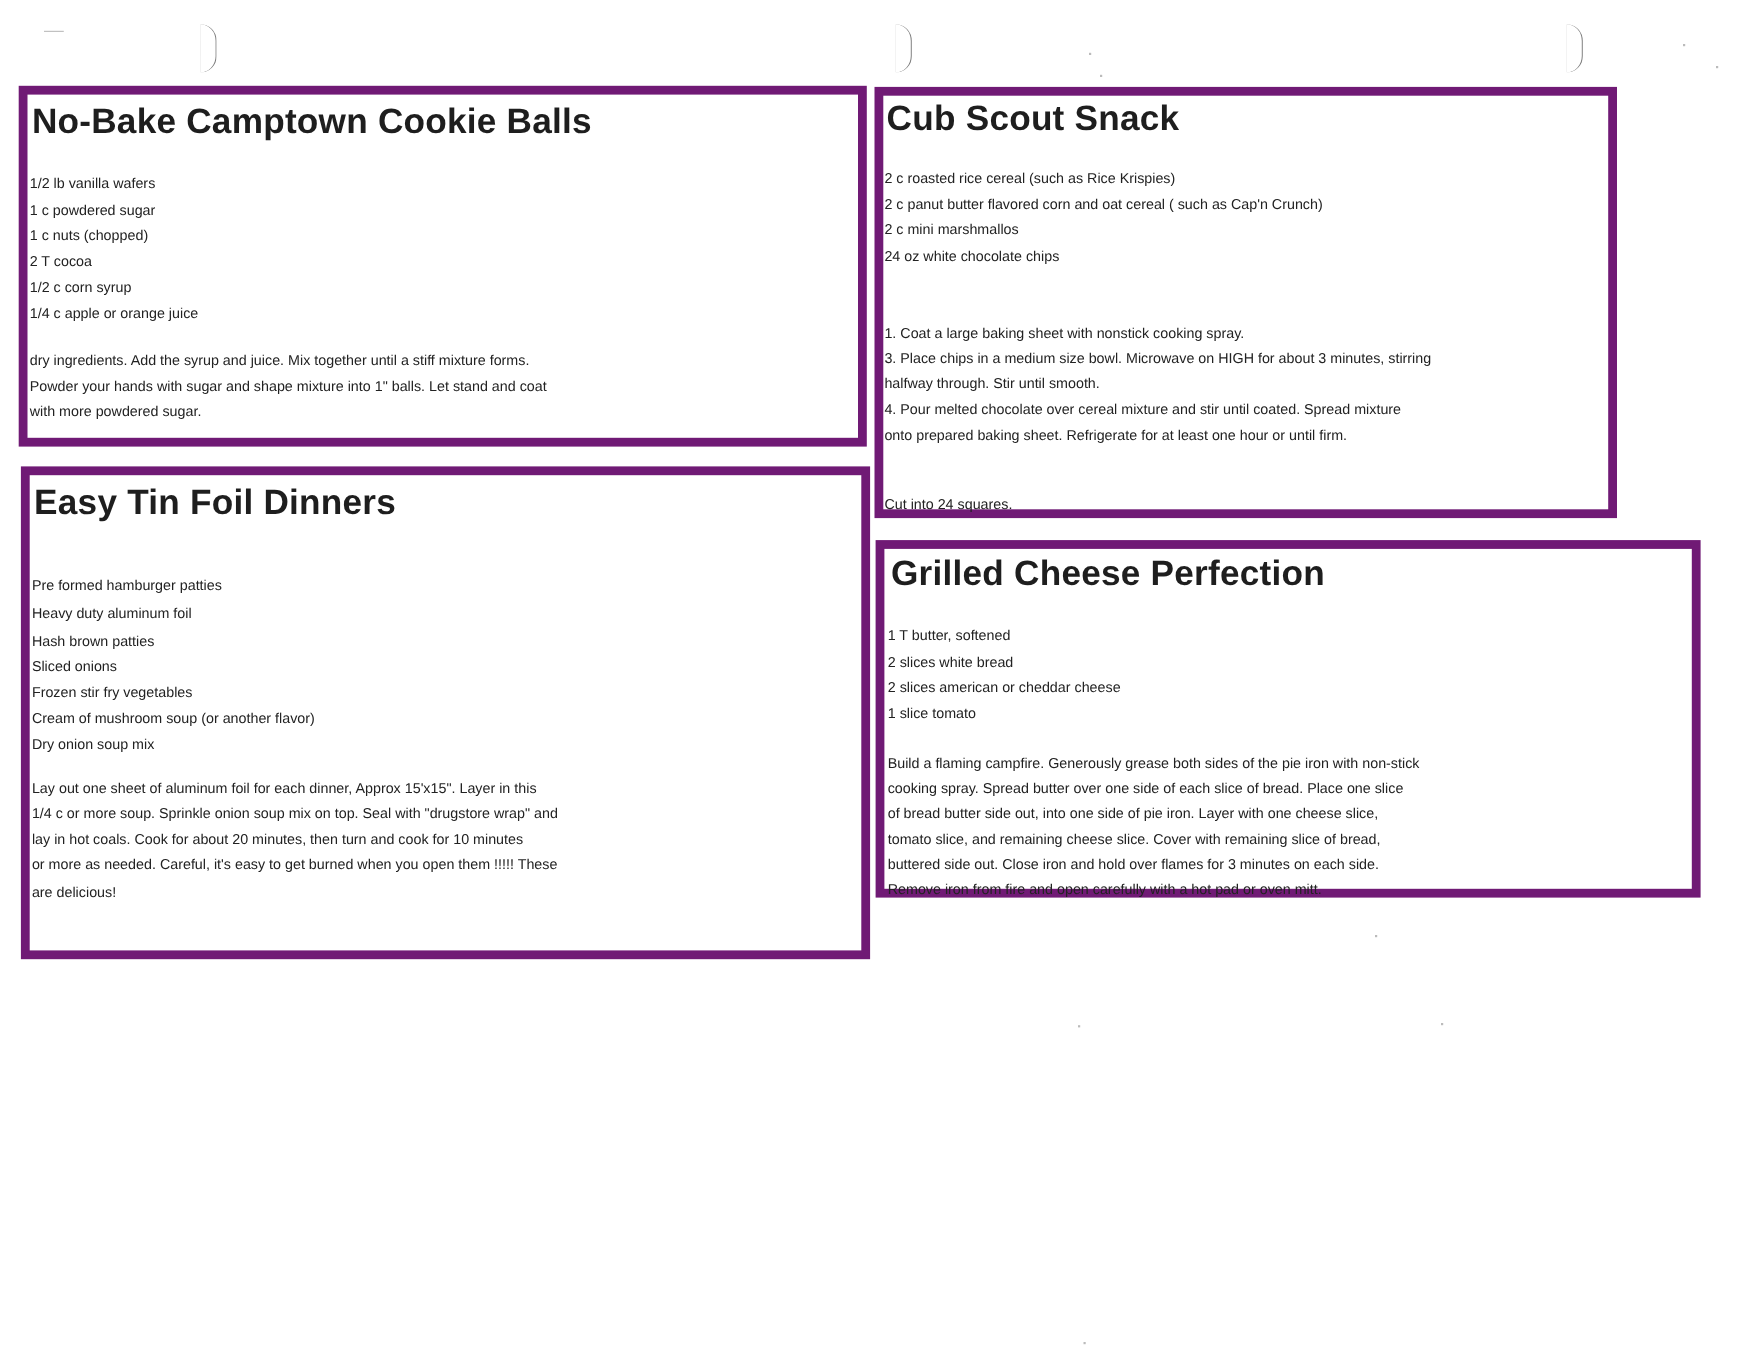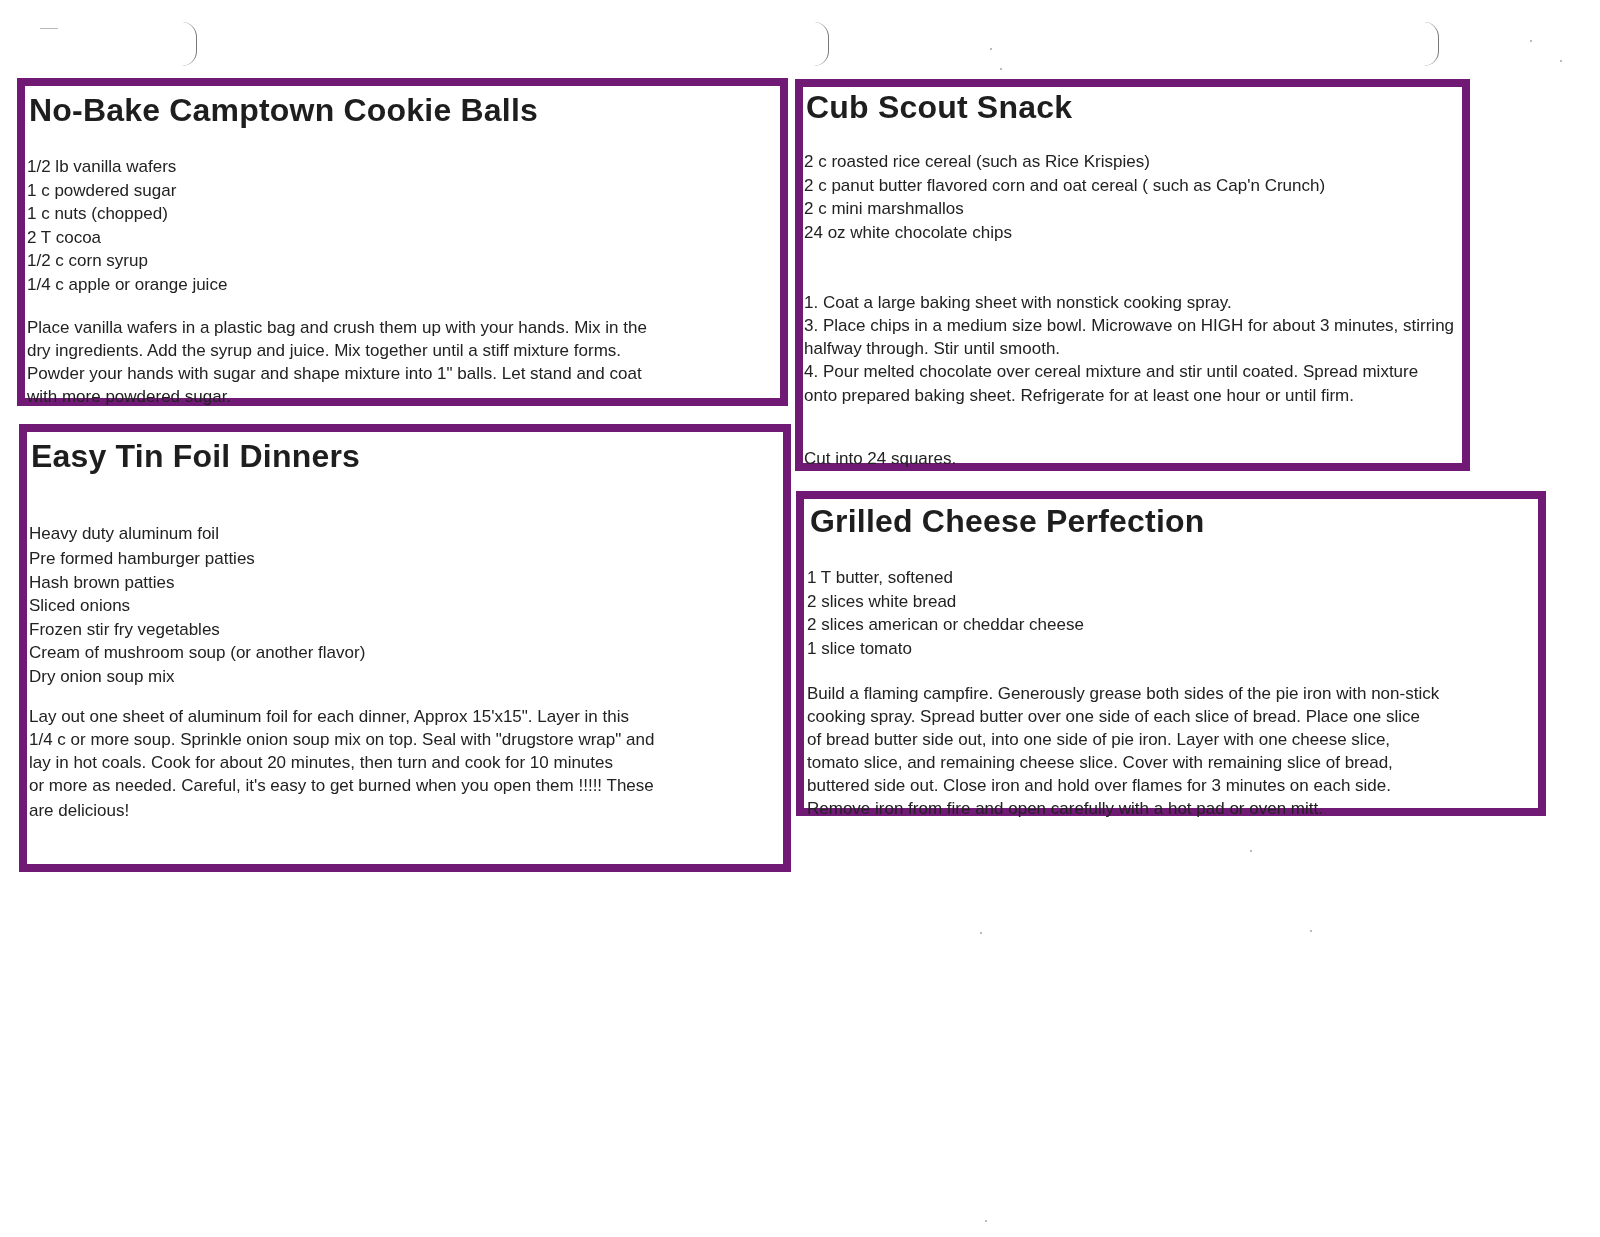--- a/index.html
+++ b/index.html
@@ -8,21 +8,21 @@
     font-family:"Liberation Sans", sans-serif; color:#1c1c1c;
   }
   .punch { position:absolute; top:22px; width:14px; height:44px; border-right:1.5px solid #777; border-radius:0 30px 30px 0; }
   .box {
     position:absolute; border:8px solid #701a75; box-sizing:border-box; background:#fff;
   }
   .title {
     font-family:"Liberation Sans", sans-serif; font-weight:bold; font-size:32px; line-height:36px;
     color:#1e1e1e; margin:0; padding:0; position:absolute; left:4px; letter-spacing:0.2px;
   }
-  .ings, .para { position:absolute; left:2px; margin:0; padding:0; list-style:none; font-size:17px; color:#222; }
+  .ings, .para { position:absolute; left:2px; margin:0; padding:0; list-style:none; font-size:13px; color:#222; }
   .ings li { line-height:23.6px; white-space:nowrap; }
   .para p { margin:0; line-height:23px; white-space:nowrap; }
   .steps p { margin:0; line-height:23px; white-space:nowrap; }
   .speck { position:absolute; width:2px; height:2px; background:#bbb; }
 </style>
 </head>
 <body>
 
 <div class="punch" style="left:182px;"></div>
 <div class="punch" style="left:814px;"></div>
@@ -32,32 +32,31 @@
   <h2 class="title" style="top:6px;">No-Bake Camptown Cookie Balls</h2>
   <ul class="ings" style="top:69px;">
     <li>1/2 lb vanilla wafers</li>
     <li>1 c powdered sugar</li>
     <li>1 c nuts (chopped)</li>
     <li>2 T cocoa</li>
     <li>1/2 c corn syrup</li>
     <li>1/4 c apple or orange juice</li>
   </ul>
   <div class="para" style="top:230px;">
-    <p>Place vanilla wafers in a plastic bag and crush them up with your hands. Mix in the</p>
     <p>dry ingredients. Add the syrup and juice. Mix together until a stiff mixture forms.</p>
     <p>Powder your hands with sugar and shape mixture into 1" balls. Let stand and coat</p>
     <p>with more powdered sugar.</p>
   </div>
 </div>
 
 <div class="box" style="left:19px; top:424px; width:772px; height:448px;">
   <h2 class="title" style="top:6px;">Easy Tin Foil Dinners</h2>
   <ul class="ings" style="top:88px;">
+    <li>Pre formed  hamburger patties</li>
     <li style="line-height:27px;">Heavy duty aluminum foil</li>
-    <li>Pre formed  hamburger patties</li>
     <li>Hash brown patties</li>
     <li>Sliced onions</li>
     <li>Frozen stir fry vegetables</li>
     <li>Cream of mushroom soup (or another flavor)</li>
     <li>Dry onion soup mix</li>
   </ul>
   <div class="para" style="top:273px;">
     <p>Lay out one sheet of aluminum foil for each dinner, Approx 15'x15". Layer in this</p>
     <p>1/4 c or more soup. Sprinkle onion soup mix on top. Seal with "drugstore wrap" and</p>
     <p>lay in hot coals. Cook for about 20 minutes, then turn and cook for 10 minutes</p>

